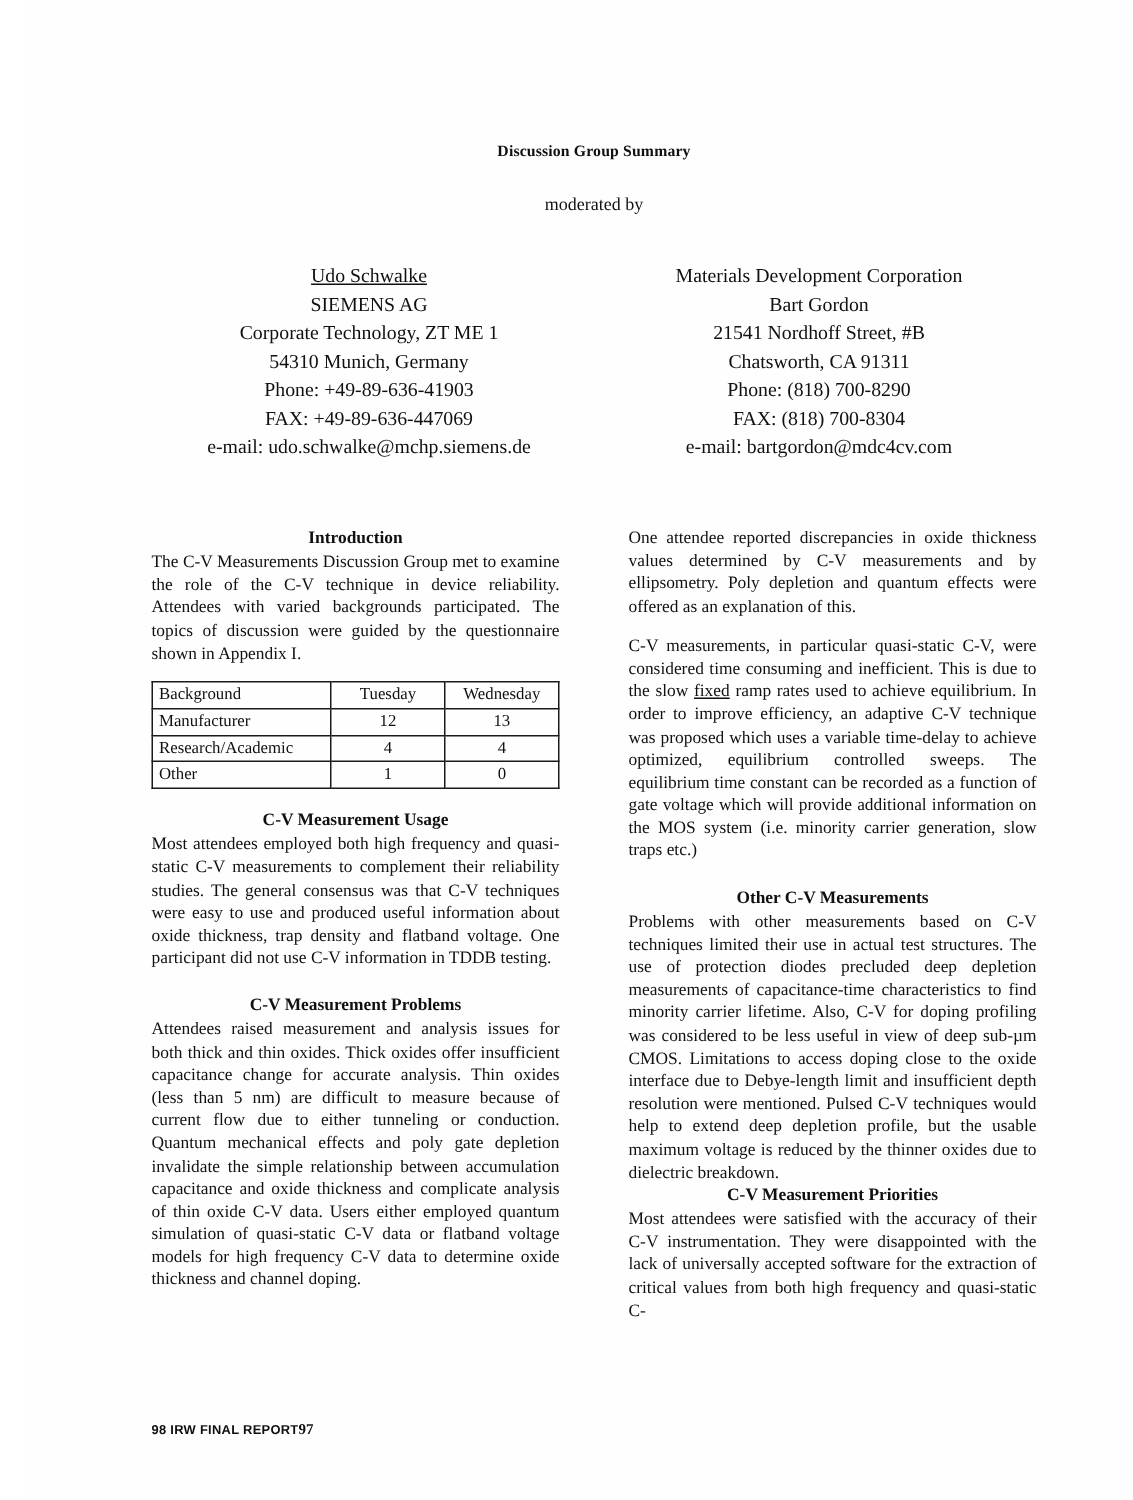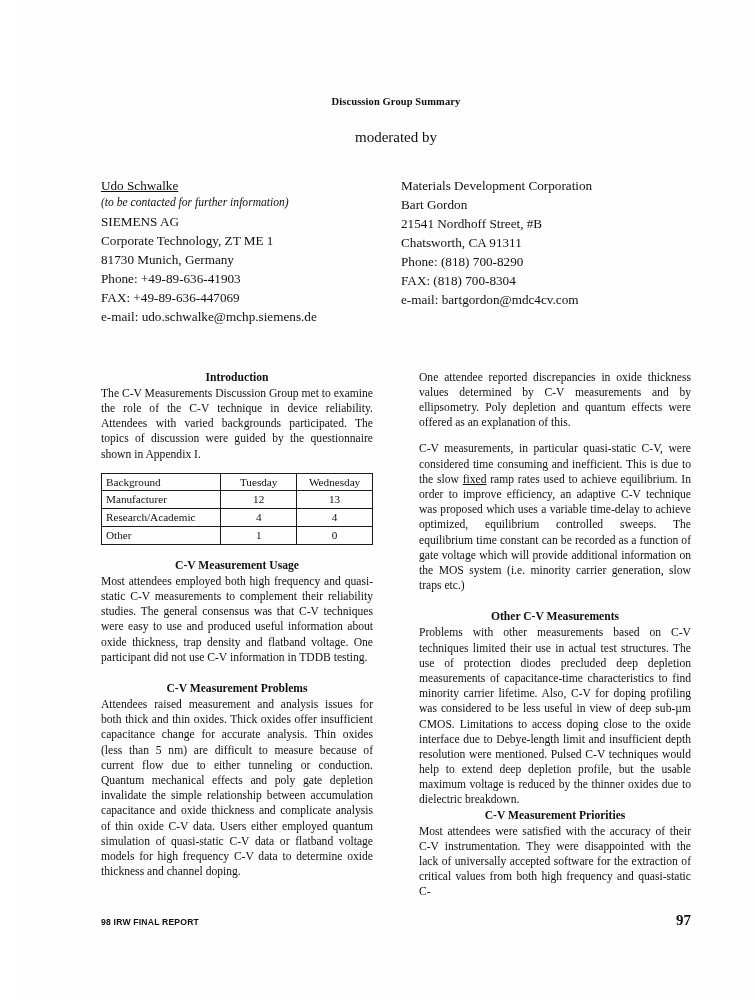--- a/index.html
+++ b/index.html
@@ -40,32 +40,33 @@
   .doc-title {
     text-align: center;
     font-weight: bold;
     font-size: 18.4px;
     line-height: 1.34;
     letter-spacing: -0.1px;
     margin: 0 6px 20px 6px;
   }
   .moderated {
     text-align: center;
-    font-size: 15px;
+    font-size: 12px;
     margin-bottom: 30px;
   }
 
   
   .authors {
     display: flex;
     justify-content: space-between;
     margin-bottom: 44px;
   }
   .author-block {
     width: 290px;
+    text-align: center;
     font-size: 13.2px;
     line-height: 1.44;
   }
   .author-name {
     text-decoration: underline;
   }
   .author-note {
     font-style: italic;
     font-size: 11.6px;
   }
@@ -129,53 +130,52 @@
     width: 28%;
   }
 
   
   .footer {
     position: absolute;
     left: 85px;
     top: 912px;
     width: 590px;
     display: flex;
-    justify-content: space-between;
     align-items: baseline;
     font-family: "Liberation Sans", "DejaVu Sans", sans-serif;
   }
   .footer-left {
     font-size: 8.6px;
     font-weight: bold;
     letter-spacing: 0.2px;
   }
   .footer-right {
-    font-size: 15px;
+    font-size: 10px;
     font-weight: bold;
     font-family: "Liberation Serif", "DejaVu Serif", serif;
+    margin-top: 36px;
   }
 </style>
 </head>
 <body>
 
 <div class="page">
 
   <div class="content">
 
     <div class="kicker">Discussion Group Summary</div>
     <div class="moderated">moderated by</div>
 
     <div class="authors">
 
       <div class="author-block">
         <div class="author-name">Udo Schwalke</div>
-        <div class="author-note">(to be contacted for further information)</div>
         <div>SIEMENS AG</div>
         <div>Corporate Technology, ZT ME 1</div>
-        <div>81730 Munich, Germany</div>
+        <div>54310 Munich, Germany</div>
         <div>Phone: +49-89-636-41903</div>
         <div>FAX: +49-89-636-447069</div>
         <div>e-mail: udo.schwalke@mchp.siemens.de</div>
       </div>
 
       <div class="author-block">
         <div>Materials Development Corporation</div>
         <div>Bart Gordon</div>
         <div>21541 Nordhoff Street, #B</div>
         <div>Chatsworth, CA 91311</div>

